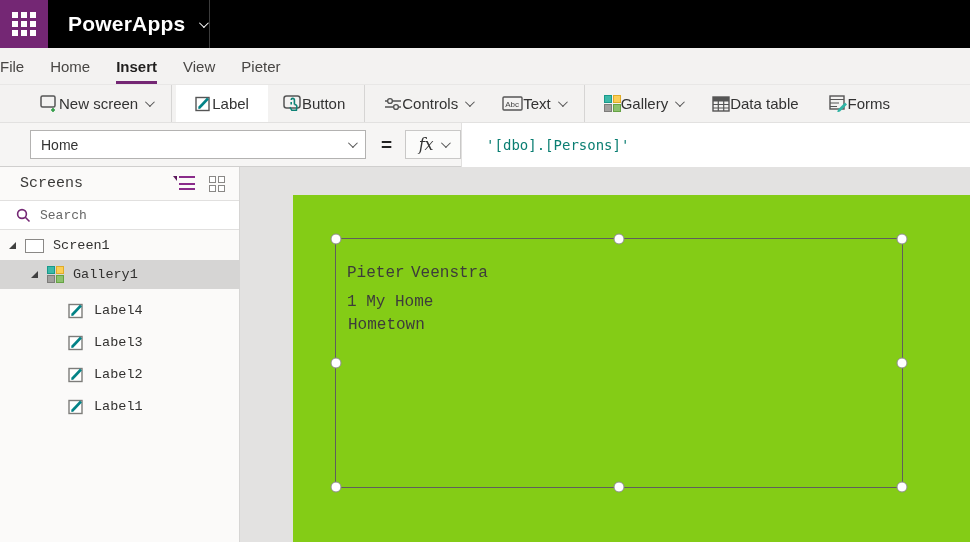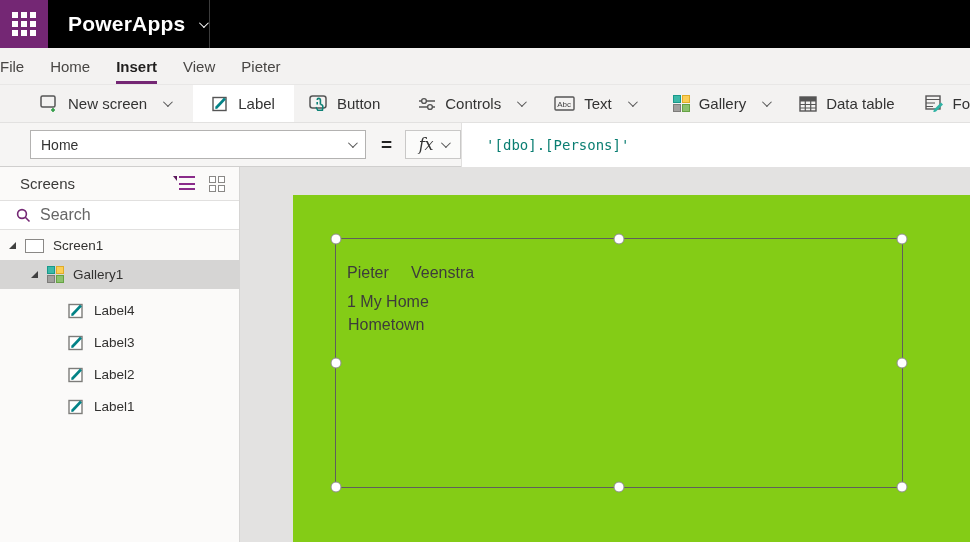--- a/index.html
+++ b/index.html
@@ -17,50 +17,50 @@
 
   .chev { display:inline-block; width:7px; height:7px; border-right:1.6px solid currentColor; border-bottom:1.6px solid currentColor; transform:rotate(45deg) translateY(-2px); margin-left:7px; color:#555; }
 
   
   .menubar { position:absolute; left:0; top:48px; width:970px; height:37px; background:#f3f2f1; display:flex; align-items:stretch; gap:26px; border-bottom:1px solid #e8e7e6; }
   .menu-item { display:flex; align-items:center; font-size:15px; color:#484644; cursor:pointer; border-bottom:3px solid transparent; padding-top:3px; }
   .menu-item.active { font-weight:700; color:#201f1e; border-bottom:3px solid #742774; }
 
   
   .toolbar { position:absolute; left:0; top:85px; width:970px; height:38px; background:#f3f2f1; display:flex; align-items:stretch; padding-left:25px; border-bottom:1px solid #e2e1e0; }
-  .tool-item { display:flex; align-items:center; gap:9px; padding:0 15px; font-size:15px; color:#333; cursor:pointer; white-space:nowrap; }
+  .tool-item { display:flex; align-items:center; padding:0 15px; font-size:15px; color:#333; cursor:pointer; white-space:nowrap; }
   .tool-item.selected { background:#fff; padding:0 19px; }
   .tool-divider { width:1px; background:#d6d5d4; margin:0 4px; }
   .ticon { flex:0 0 auto; display:block; }
 
   
   .formulabar { position:absolute; left:0; top:123px; width:970px; height:44px; background:#f6f5f4; border-bottom:1px solid #d0cfce; display:flex; align-items:center; }
   .prop-combo { width:336px; height:29px; margin-left:30px; background:#fff; border:1px solid #b3b2b1; display:flex; align-items:center; padding:0 10px; font-size:14px; color:#333; cursor:pointer; }
   .prop-combo .chev { margin-left:auto; }
   .equals { font-size:19px; font-weight:700; color:#222; margin:0 13px 0 15px; }
   .fx-box { width:56px; height:29px; background:#fbfbfa; border:1px solid #c9c8c7; display:flex; align-items:center; justify-content:center; cursor:pointer; color:#333; }
   .fx-label { font-family:"DejaVu Serif","Liberation Serif",serif; font-style:italic; font-size:16px; }
   .formula-input { flex:1; height:44px; background:#fff; border-left:1px solid #e1e0df; display:flex; align-items:center; padding-left:24px; font-family:"DejaVu Sans Mono","Liberation Mono",monospace; font-size:14px; color:#0a7e72; }
 
   
-  .workspace { position:absolute; left:0; top:167px; width:970px; height:375px; background:#e3e2e1; }
+  .workspace { position:absolute; left:0; top:167px; width:970px; height:375px; background:#e3e2e1;font-family:Liberation Mono, monospace; }
 
   
   .sidebar { position:absolute; left:0; top:0; width:240px; height:375px; background:#fbfaf9; border-right:1px solid #d6d5d4; }
   .sidebar-header { height:33px; display:flex; align-items:center; padding:0 14px 0 20px; }
   .sidebar-title { font-size:15px; color:#3b3a39; }
   .sidebar-header-icons { margin-left:auto; display:flex; gap:14px; align-items:center; }
   .treelist-icon { position:relative; width:20px; height:16px; cursor:pointer; }
   .treelist-icon i { position:absolute; left:4px; height:2px; width:16px; background:#8a2b8a; }
   .treelist-icon i:nth-child(1){ top:2px; } .treelist-icon i:nth-child(2){ top:7px; } .treelist-icon i:nth-child(3){ top:12px; }
   .treelist-icon b { position:absolute; left:-2px; top:0; width:0; height:0; border-left:4px solid transparent; border-top:5px solid #5c185c; }
   .grid-icon { display:grid; grid-template-columns:7px 7px; grid-template-rows:7px 7px; gap:2px; cursor:pointer; }
   .grid-icon span { border:1.4px solid #8a8886; background:#fff; }
   .search-row { height:30px; border-top:1px solid #e1e0df; border-bottom:1px solid #e1e0df; background:#fff; display:flex; align-items:center; padding-left:16px; gap:9px; }
-  .search-input { border:none; outline:none; font-size:16px; color:#555; width:170px; background:transparent; font-family:inherit; }
+  .search-input { border:none; outline:none; font-size:13px; color:#555; width:170px; background:transparent; font-family:inherit; }
   .search-input::placeholder { color:#666; }
 
   .tree { position:absolute; left:0; top:64px; width:239px; }
   .tree-row { height:29px; display:flex; align-items:center; font-size:13.5px; color:#323130; cursor:pointer;text-align:right; }
   .tree-row.selected { background:#d6d5d4; }
   .expander { width:0; height:0; border-left:7px solid transparent; border-bottom:7px solid #404040; margin-right:9px; flex:0 0 auto; }
   .screen-icon { width:19px; height:14px; background:#fff; border:1.6px solid #8a8886; margin-right:9px; flex:0 0 auto; }
   .gallery-sq { display:grid; grid-template-columns:8px 8px; grid-template-rows:8px 8px; gap:1px; margin-right:9px; flex:0 0 auto; }
   .gallery-sq span:nth-child(1){ background:#3cb8a8; border:1px solid #18998a; }
   .gallery-sq span:nth-child(2){ background:#fbce56; border:1px solid #e0ac28; }

